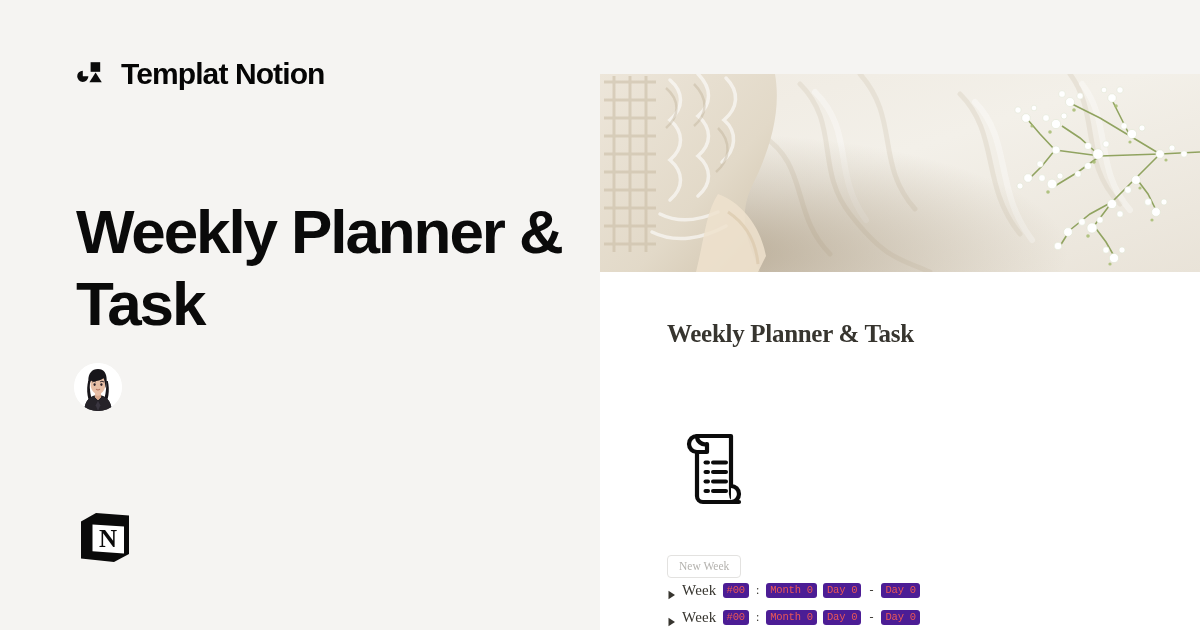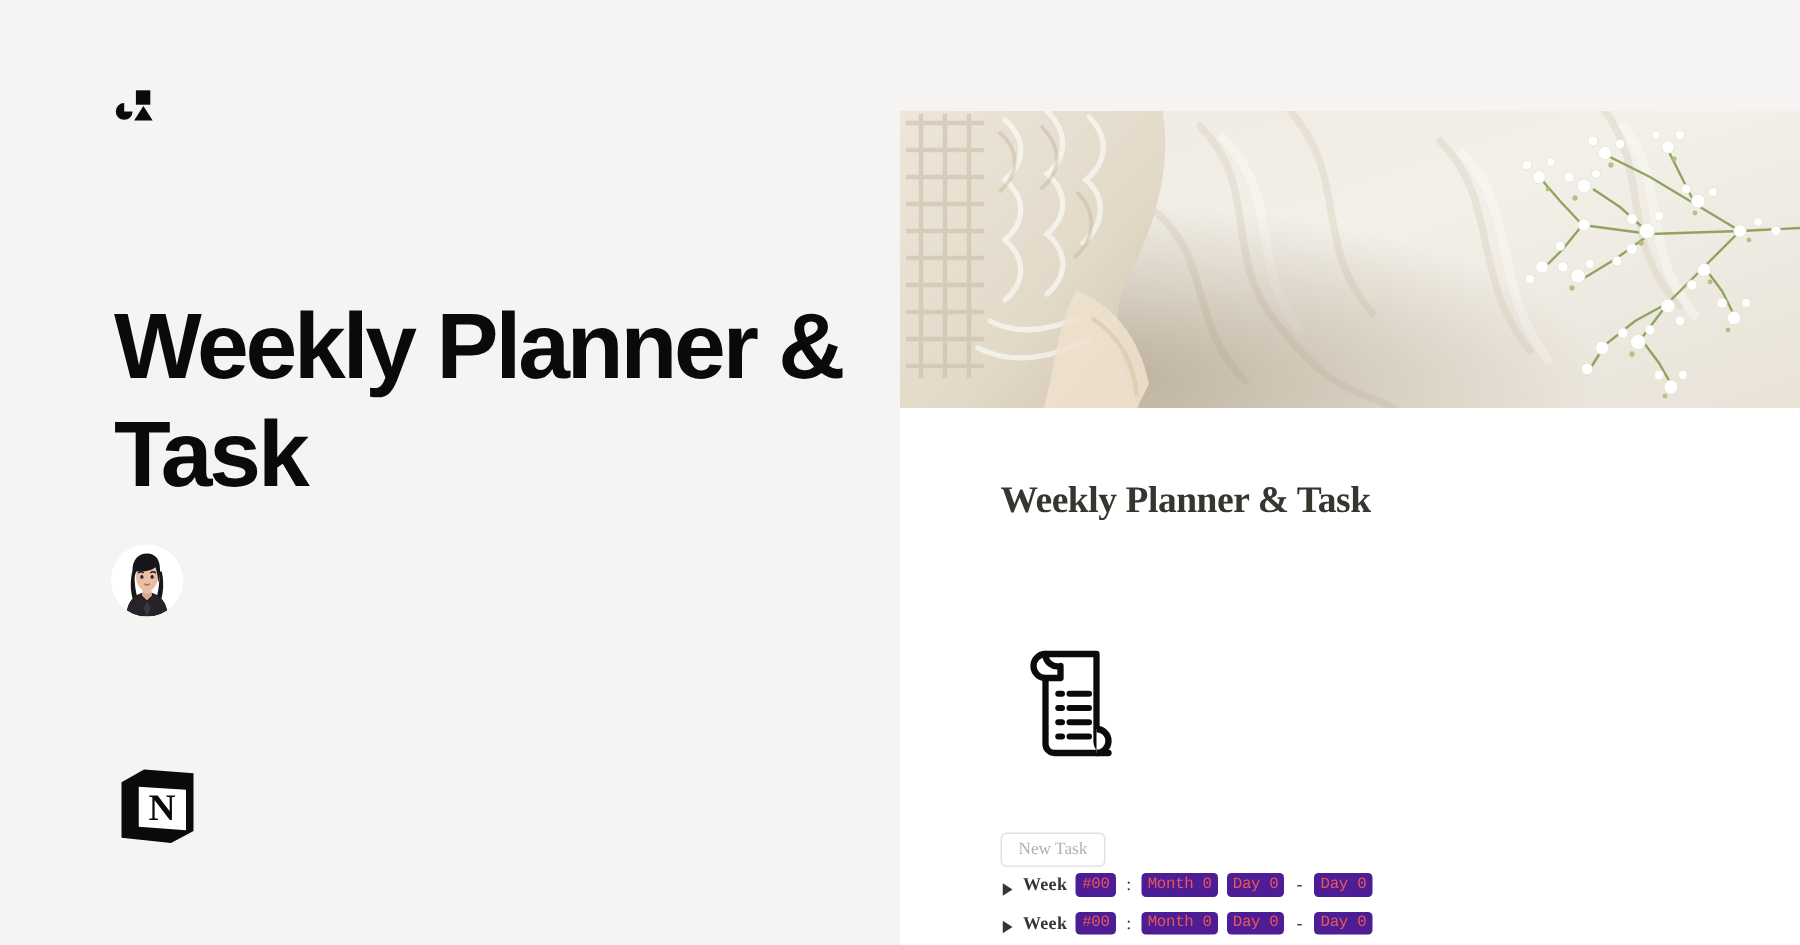--- a/index.html
+++ b/index.html
@@ -150,22 +150,22 @@
     gap: 6px;
     white-space: nowrap;
   }
   .toggle-tri {
     width: 9px; height: 10px;
     flex: none;
     display: block;
   }
   .wk-label {
     font-family: "Liberation Serif", serif;
-    font-size: 12px;
-    font-weight: 700;
+    font-size: 15px;
+    font-weight: 400;
     color: #37352F;
     letter-spacing: 0.2px;
   }
   .code {
     font-family: "Liberation Mono", monospace;
     font-size: 10.5px;
     color: #EB5757;
     background: #4c1d95;
     border-radius: 3px;
     padding: 1.5px 4px 2px;
@@ -190,20 +190,21 @@
 <div class="left-panel">
 
   <div class="brand">
     <span class="brand-mark">
       <svg viewBox="0 0 30 30" xmlns="http://www.w3.org/2000/svg">
         <path d="M12.4 17.3a5.6 5.6 0 1 1-5.6-5.6v5.6z" fill="#0A0A0A"></path>
         <rect x="14.6" y="3.2" width="9.6" height="9.6" fill="#0A0A0A"></rect>
         <path d="M19.6 13.6l6.2 9.7H13.4z" fill="#0A0A0A"></path>
       </svg>
     </span>
+    <span class="brand-name">Templat Notion</span>
   </div>
 
   <h1 class="headline">Weekly Planner &amp; Task</h1>
 
   <div class="author">
     <span class="avatar">
       <svg viewBox="0 0 48 48" xmlns="http://www.w3.org/2000/svg">
         <circle cx="24" cy="24" r="24" fill="#FFFFFF"></circle>
         <g>
           <path d="M10 48c1-11 6.5-16 14-16s13 5 14 16z" fill="#1C1A1C"></path>
@@ -385,21 +386,21 @@
           <path d="M28.5 54.5 h2.5"></path>
             <path d="M36 54.5 h13"></path>
           <path d="M28.5 64 h2.5"></path>
             <path d="M36 64 h13"></path>
         </g>
       </svg>
     </span>
 
     <div class="doc-title">Weekly Planner &amp; Task</div>
 
-    <div class="new-week-btn">New Task</div>
+    <div class="new-week-btn">New Week</div>
 
     <div class="week-rows">
 
       <div class="week-row">
         <span class="toggle-tri">
           <svg viewBox="0 0 9 10" xmlns="http://www.w3.org/2000/svg">
               <path d="M1.5 0.8 L8 5 L1.5 9.2 Z" fill="#37352F"></path>
             </svg>
         </span>
         <span class="wk-label">Week</span>

